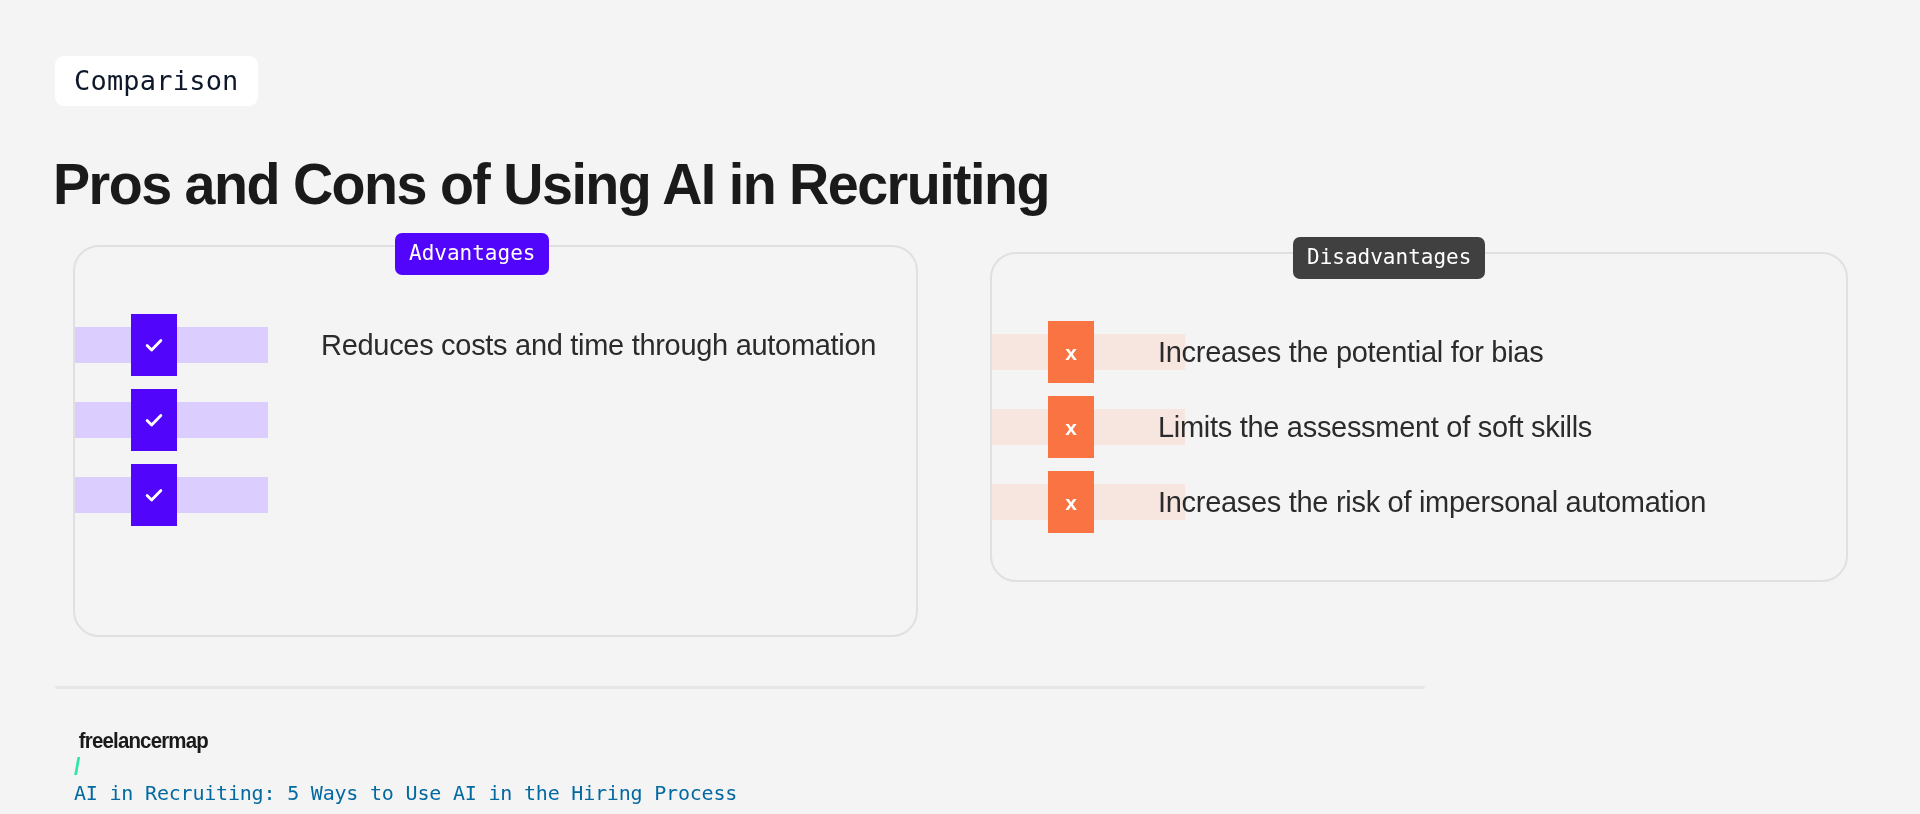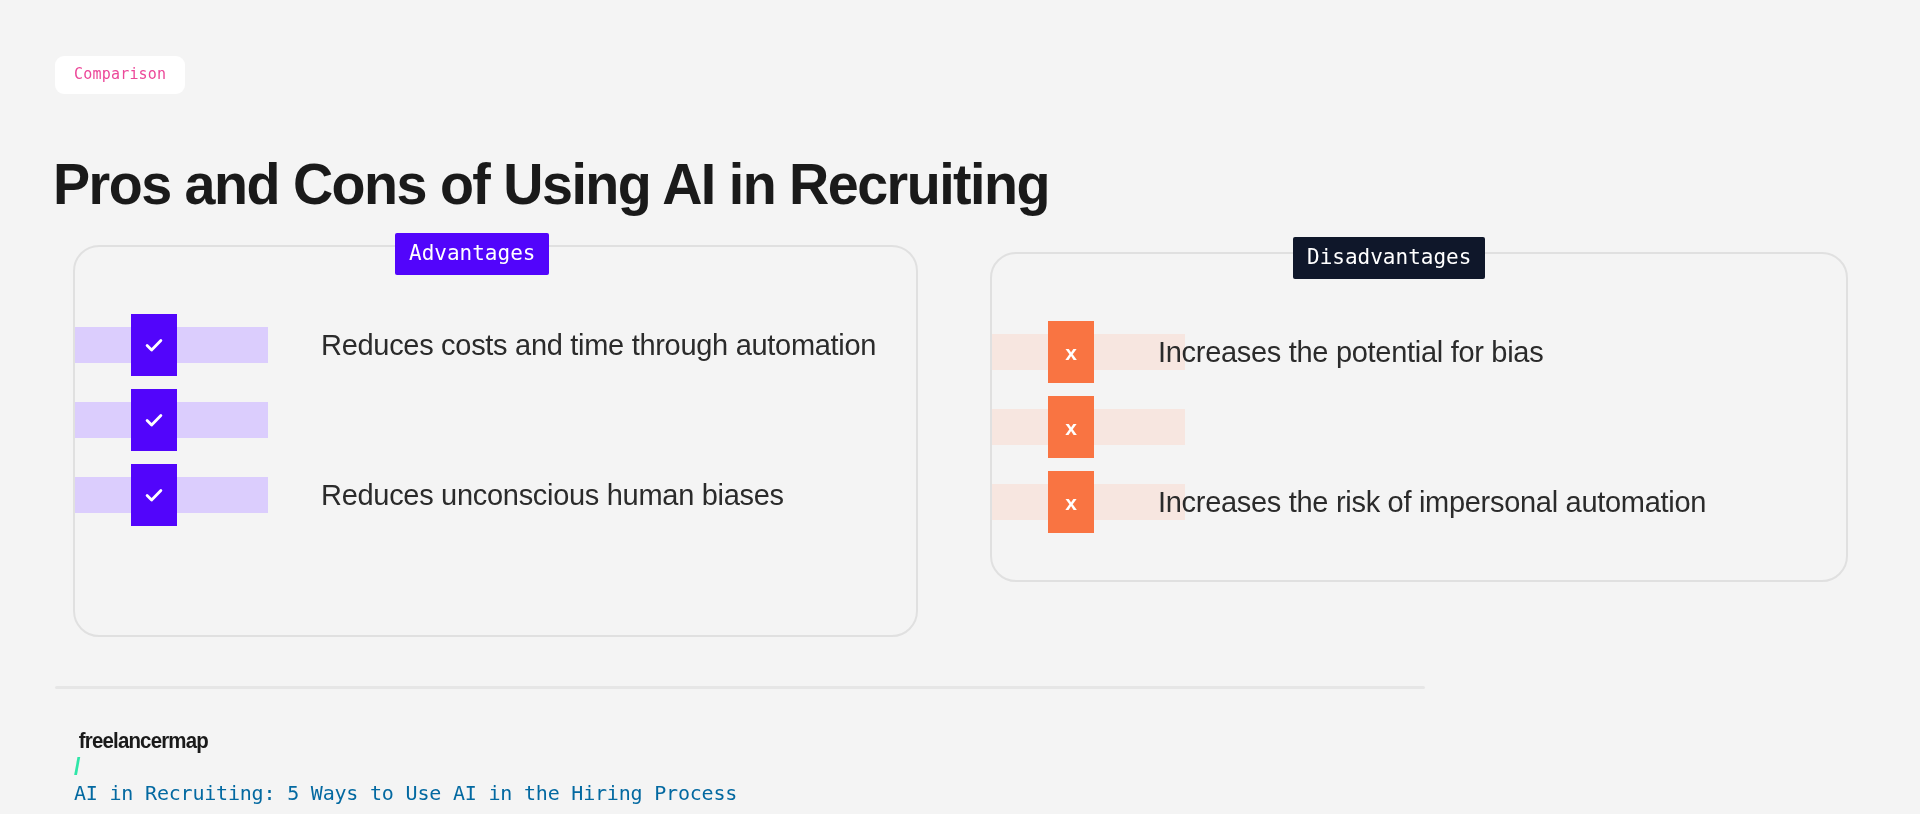--- a/index.html
+++ b/index.html
@@ -23,23 +23,23 @@
 
   
   .eyebrow-badge {
     position: absolute;
     left: 55px;
     top: 56px;
     background: #ffffff;
     border-radius: 9px;
     padding: 11px 19px 12px 19px;
     font-family: "DejaVu Sans Mono", monospace;
-    font-size: 15px;
+    font-size: 27px;
     line-height: 1;
-    color: #ec4899;
+    color: #0f172a;
     letter-spacing: 0.2px;
     white-space: nowrap;
   }
 
   .page-title {
     position: absolute;
     left: 53px;
     top: 113px;
     font-family: "Liberation Sans", sans-serif;
     font-weight: 700;
@@ -73,34 +73,34 @@
     height: 330px;
   }
 
   
   .section-badge {
     position: absolute;
     font-family: "DejaVu Sans Mono", monospace;
     font-size: 21px;
     line-height: 1;
     color: #ffffff;
-    border-radius: 2px;
+    border-radius: 7px;
     padding: 10px 14px 11px 14px;
     white-space: nowrap;
     z-index: 4;
   }
   .badge-advantages {
     left: 395px;
     top: 233px;
     background: #5205fb;
   }
   .badge-disadvantages {
     left: 1293px;
     top: 237px;
-    background: #0f172a;
+    background: #404040;
   }
 
   
   .list {
     position: absolute;
     z-index: 2;
   }
   .list-left  { left: 73px;  top: 308px; width: 779px; }
   .list-right { left: 990px; top: 315px; width: 858px; }
 
@@ -254,39 +254,39 @@
 
     <div class="row">
       <div class="row-bar bar-adv"></div>
       <div class="marker marker-adv">
         <span class="marker-glyph">
           <svg class="check-svg" viewBox="0 0 24 24" fill="none" aria-hidden="true">
             <path d="M4.5 12.6L9.4 17.4L19.5 7.2" stroke="#ffffff" stroke-width="3.1" stroke-linecap="round" stroke-linejoin="round"></path>
           </svg>
         </span>
       </div>
-      <div class="row-label label-adv">Reduces unconscious human biases</div>
     </div>
 
   </div>
 
   <div class="list list-right">
     <div class="row">
       <div class="row-bar bar-dis"></div>
       <div class="marker marker-dis">
         <span class="x-glyph">x</span>
       </div>
       <div class="row-label label-dis">Increases the potential for bias</div>
     </div>
 
     <div class="row">
       <div class="row-bar bar-dis"></div>
       <div class="marker marker-dis">
         <span class="x-glyph">x</span>
       </div>
+      <div class="row-label label-dis">Limits the assessment of soft skills</div>
     </div>
 
     <div class="row">
       <div class="row-bar bar-dis"></div>
       <div class="marker marker-dis">
         <span class="x-glyph">x</span>
       </div>
       <div class="row-label label-dis">Increases the risk of impersonal automation</div>
     </div>
   </div>

